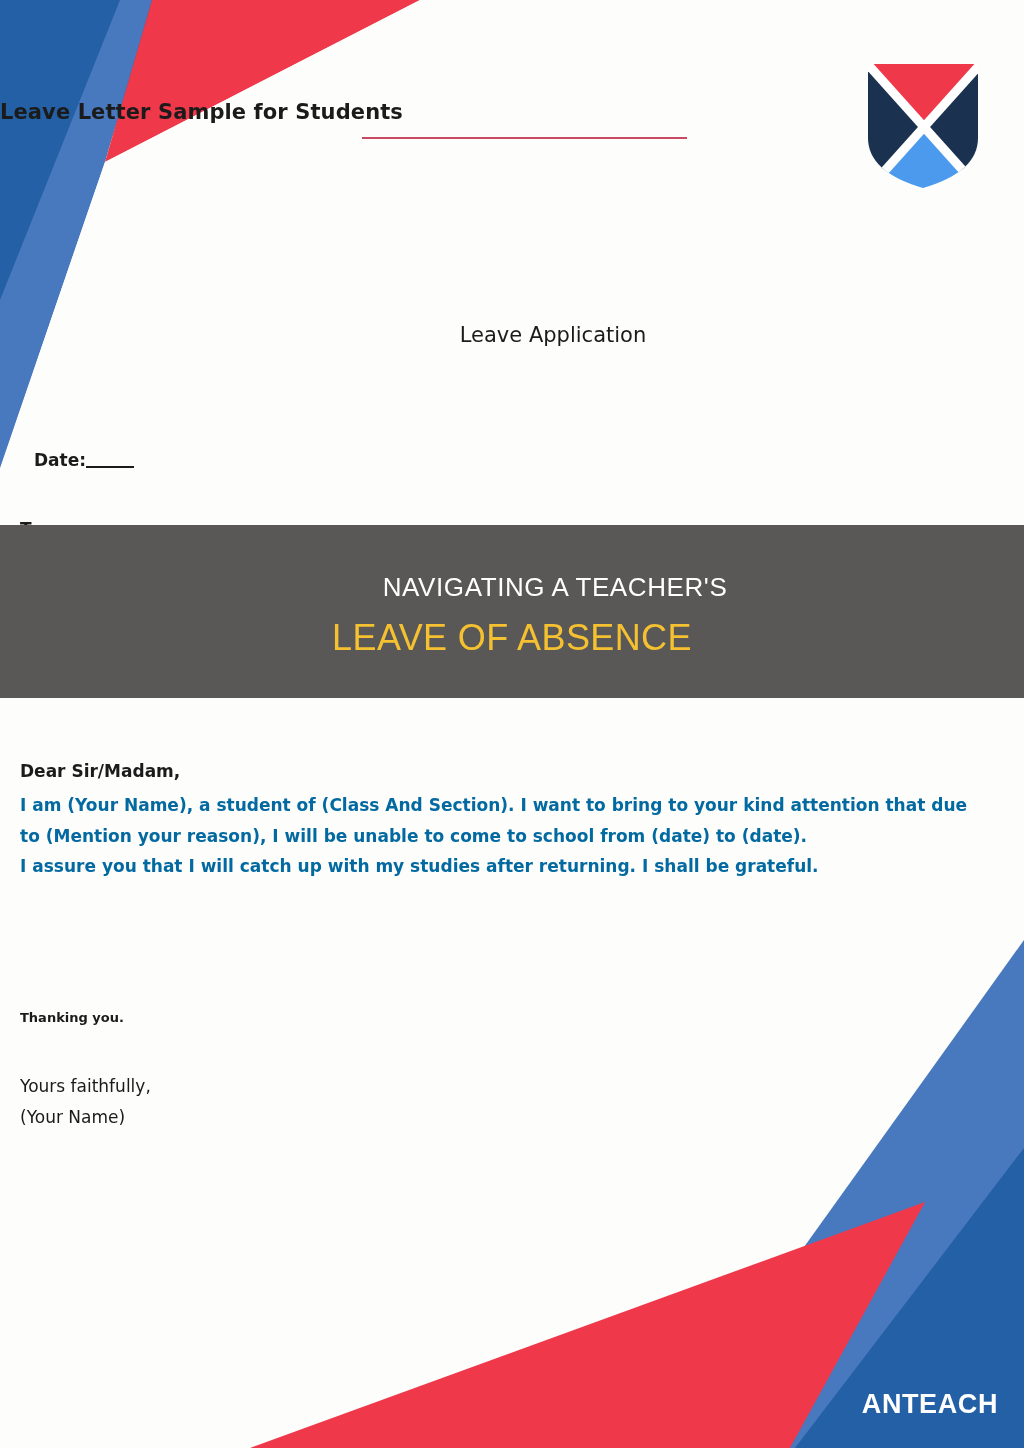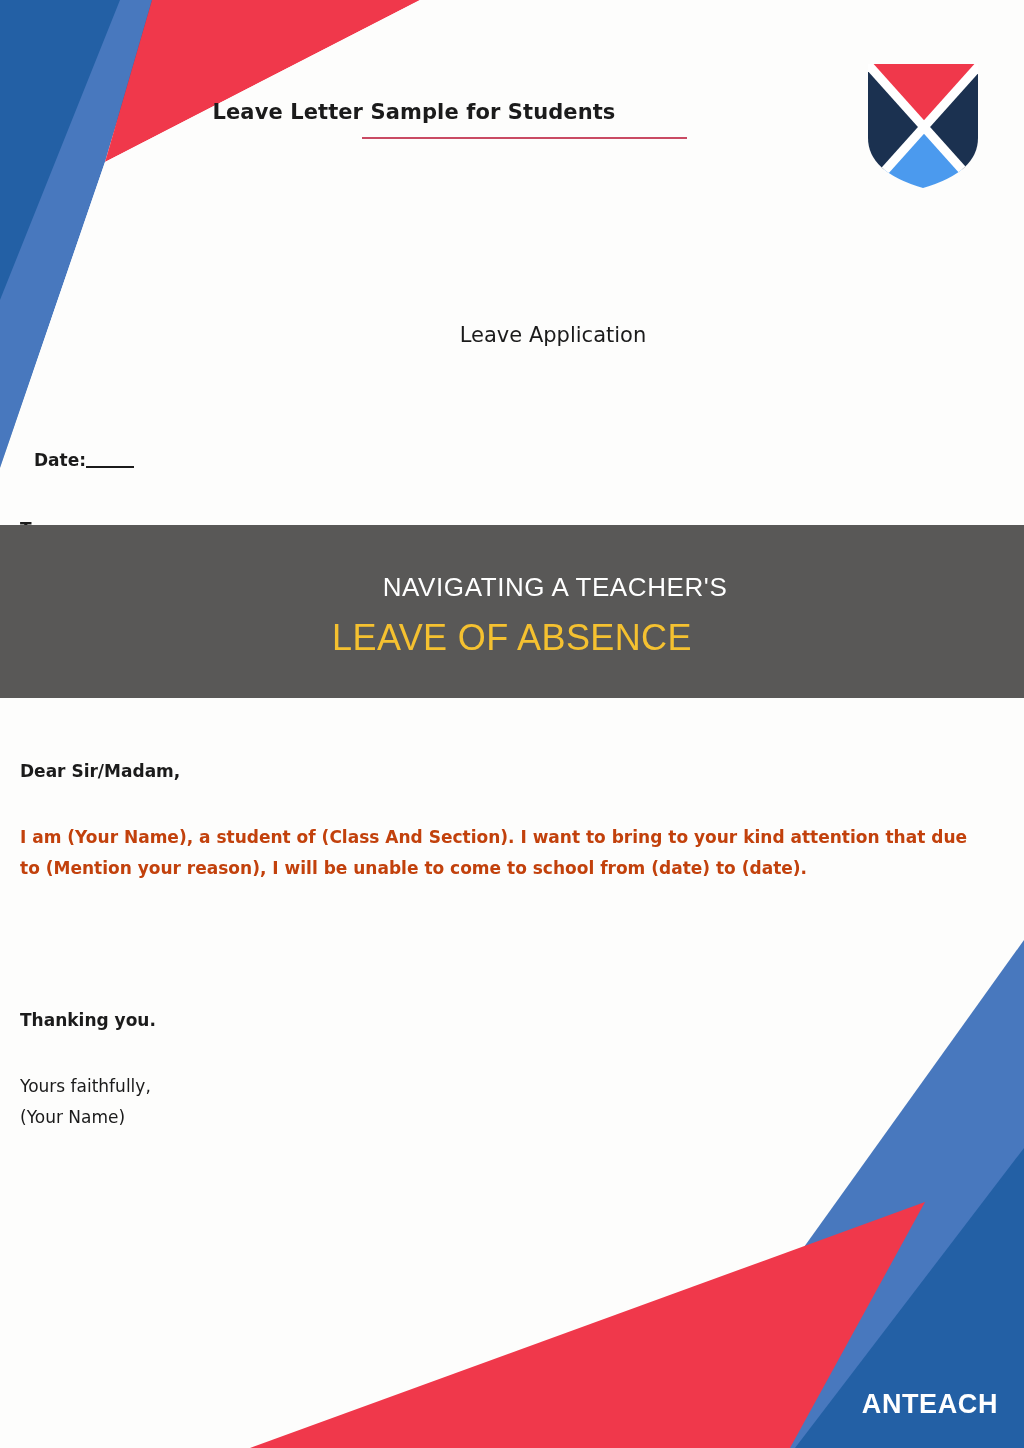--- a/index.html
+++ b/index.html
@@ -34,21 +34,20 @@
     width: 122px;
     height: 132px;
   }
 
   
   .doc-title {
     position: absolute;
     left: 0;
     top: 100px;
     width: 828px;
-    text-align: center;
     font-size: 21px;
     font-weight: bold;
     color: #1b1b1b;
     letter-spacing: 0.1px;
   }
   .doc-title-rule {
     position: absolute;
     left: 362px;
     top: 137px;
     width: 325px;
@@ -107,33 +106,33 @@
     left: 20px;
     top: 761px;
     font-size: 17px;
     font-weight: bold;
     color: #1b1b1b;
   }
 
   .body-block {
     position: absolute;
     left: 20px;
-    top: 822px;
+    top: 790px;
     width: 950px;
     font-size: 17px;
     font-weight: bold;
-    color: #c2410c;
+    color: #0369a1;
     line-height: 30.5px;
   }
 
   .closing-thanks {
     position: absolute;
     left: 20px;
     top: 1010px;
-    font-size: 17px;
+    font-size: 13px;
     font-weight: bold;
     color: #1b1b1b;
   }
   .closing-sign {
     position: absolute;
     left: 20px;
     top: 1071px;
     font-size: 17px;
     font-weight: normal;
     color: #1b1b1b;
@@ -246,20 +245,21 @@
   <div class="subject-line">Subject: Application For Leave</div>
 
   <div class="overlay-band"></div>
   <div class="overlay-line1">NAVIGATING A TEACHER'S</div>
   <div class="overlay-line2">LEAVE OF ABSENCE</div>
 
   <div class="salutation">Dear Sir/Madam,</div>
 
   <div class="body-block">
     <div>I am (Your Name), a student of (Class And Section). I want to bring to your kind attention that due to (Mention your reason), I will be unable to come to school from (date) to (date).</div>
+    <div>I assure you that I will catch up with my studies after returning. I shall be grateful.</div>
   </div>
 
   <div class="closing-thanks">Thanking you.</div>
   <div class="closing-sign">
     <div>Yours faithfully,</div>
     <div>(Your Name)</div>
   </div>
 
   <div class="watermark">ANTEACH</div>
 

